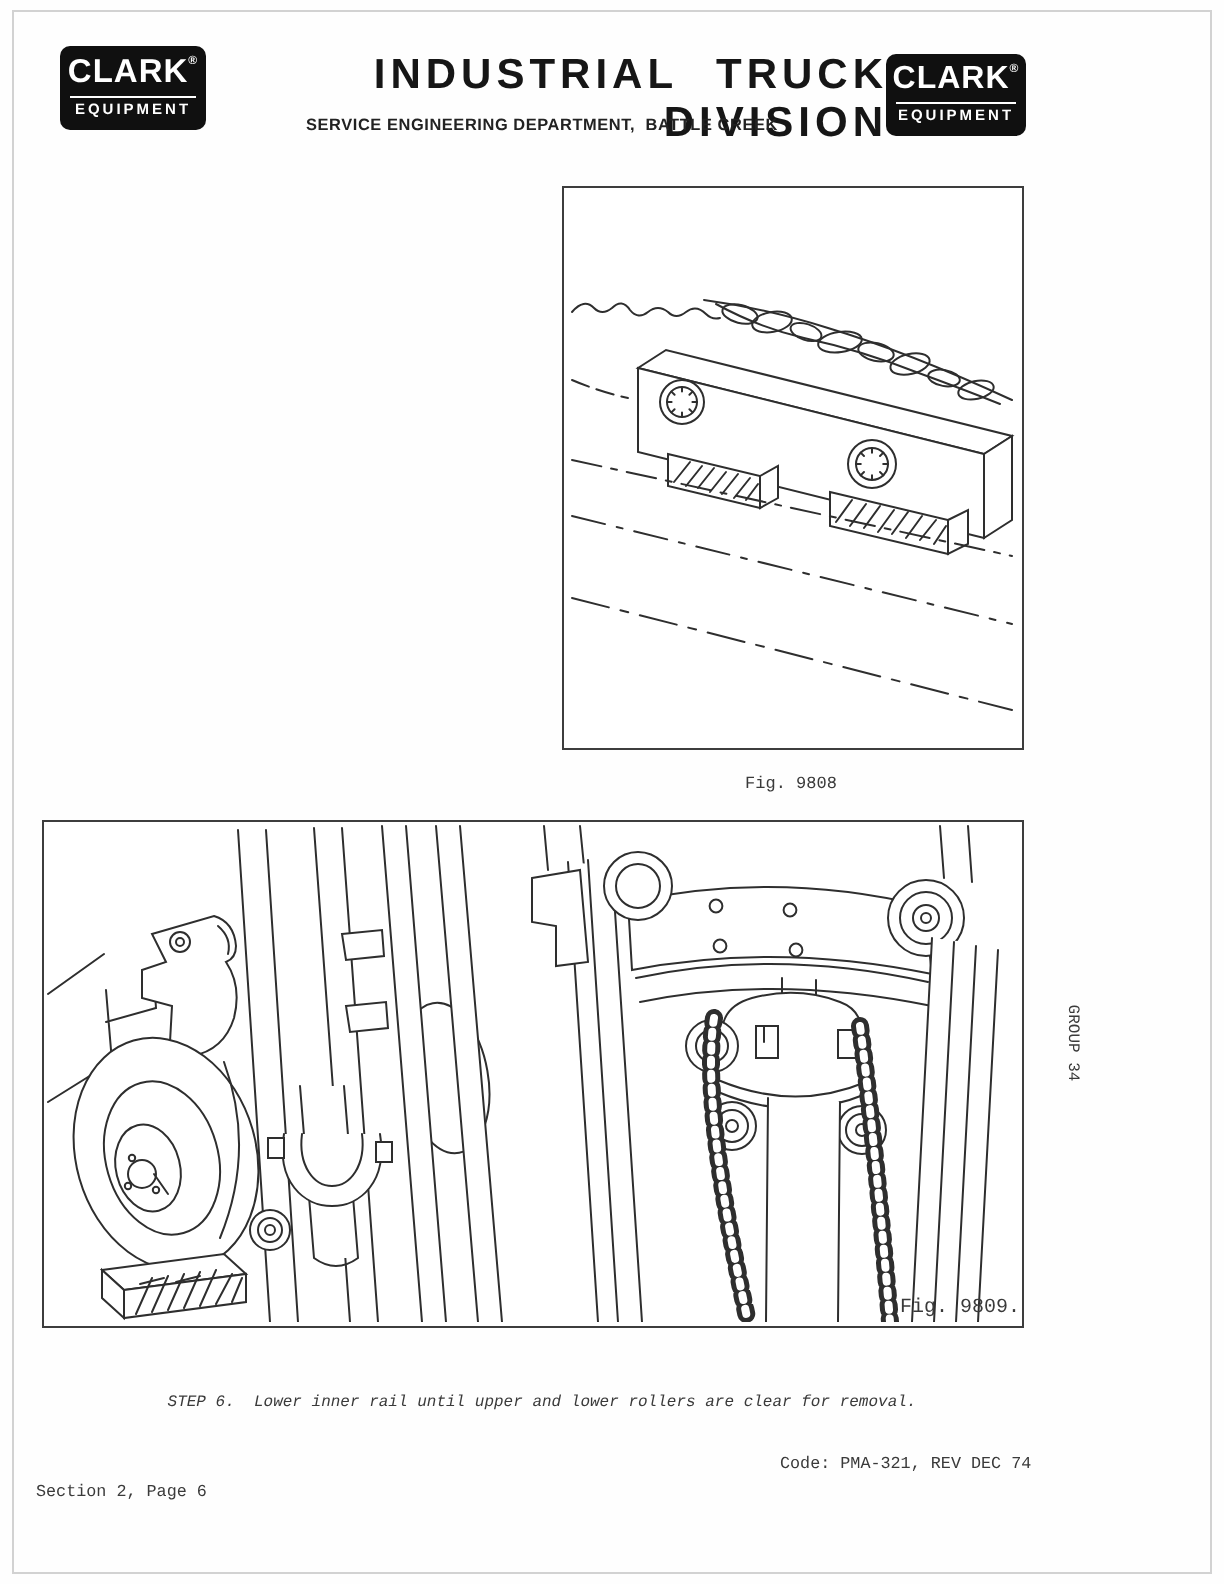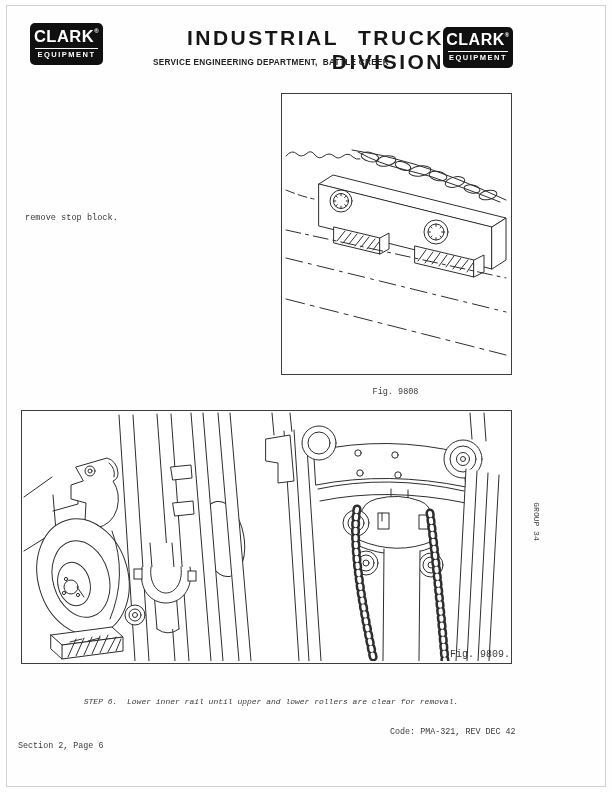--- a/index.html
+++ b/index.html
@@ -45,21 +45,21 @@
   </div>
 
   <div class="title">INDUSTRIAL TRUCK DIVISION</div>
   <div class="subtitle">SERVICE ENGINEERING DEPARTMENT,  BATTLE CREEK</div>
 
   <div class="logo" style="left:443px;top:27px;width:70px;height:41px;">
     <span class="name" style="font-size:16px;"><span>CLARK</span><sup class="reg">®</sup></span>
     <span class="sub">EQUIPMENT</span>
   </div>
 
-  <div class="mono step5"><div>remove stop block.</div></div>
+  <div class="mono step5"></div>
 
   <div class="fig fig1">
     <svg width="227" height="278" viewBox="0 0 227 278">
       <g stroke="#2e2e2e" stroke-width="1" fill="none" stroke-linecap="round">
         <path d="M4,62 q6,-7 11,-2 q4,4 9,0 q5,-5 9,1 q4,5 9,1 q5,-4 10,0 q4,4 9,0 q5,-4 10,1 q3,3 7,2"></path>
         <path d="M70,56 q30,4 62,14 q40,12 92,36"></path>
         <path d="M76,58 q22,12 44,17 q28,6 56,17 q22,8 42,16"></path>
         <ellipse cx="88" cy="63" rx="9" ry="4.5" transform="rotate(14 88 63)"></ellipse>
         <ellipse cx="104" cy="67" rx="10" ry="5" transform="rotate(-10 104 67)"></ellipse>
         <ellipse cx="121" cy="72" rx="8" ry="4" transform="rotate(18 121 72)"></ellipse>
@@ -194,14 +194,14 @@
       </g>
     </svg>
   </div>
   <div class="mono cap2">Fig. 9809.</div>
 
   <div class="mono step6">STEP 6.  Lower inner rail until upper and lower rollers are clear for removal.</div>
 
   <div class="mono group-label">GROUP 34</div>
 
   <div class="mono footer-left">Section 2, Page 6</div>
-  <div class="mono footer-right">Code: PMA-321, REV DEC 42</div>
+  <div class="mono footer-right">Code: PMA-321, REV DEC 74</div>
 </div>
 
 </body></html>

